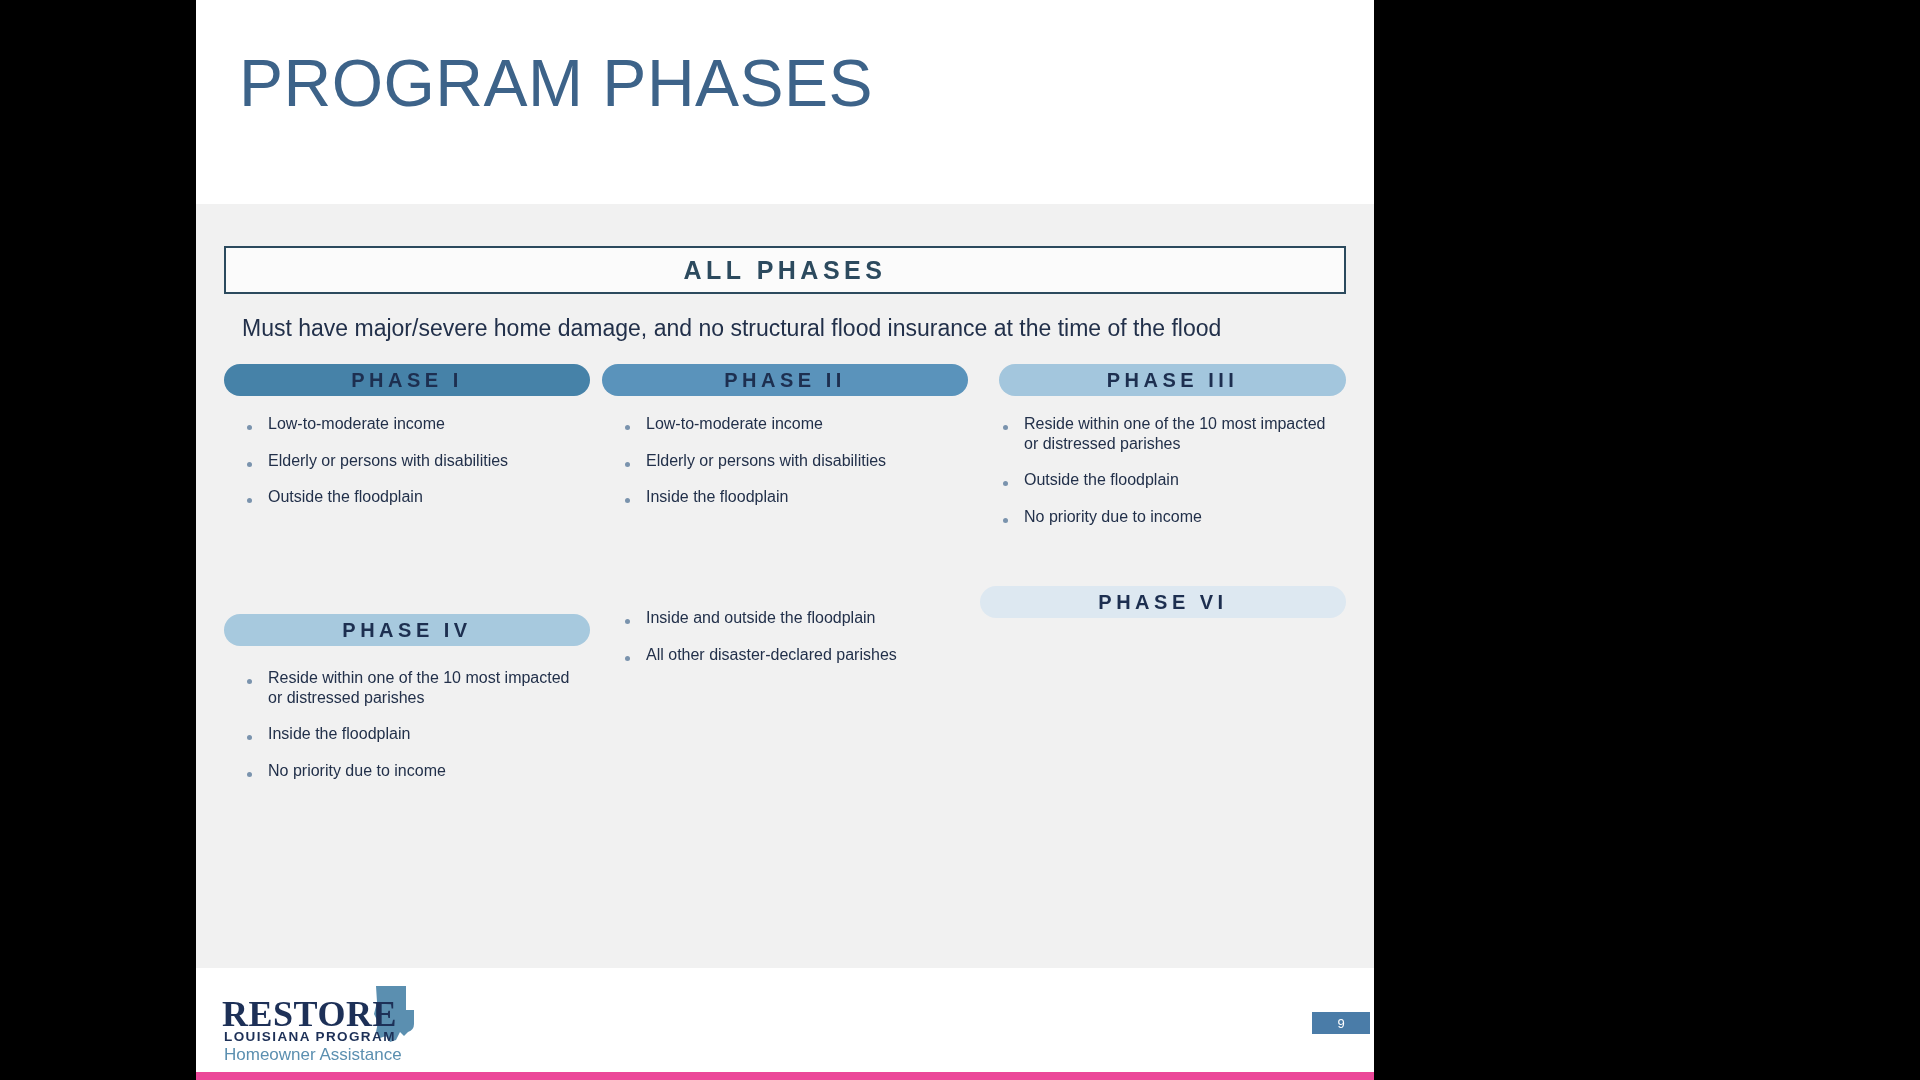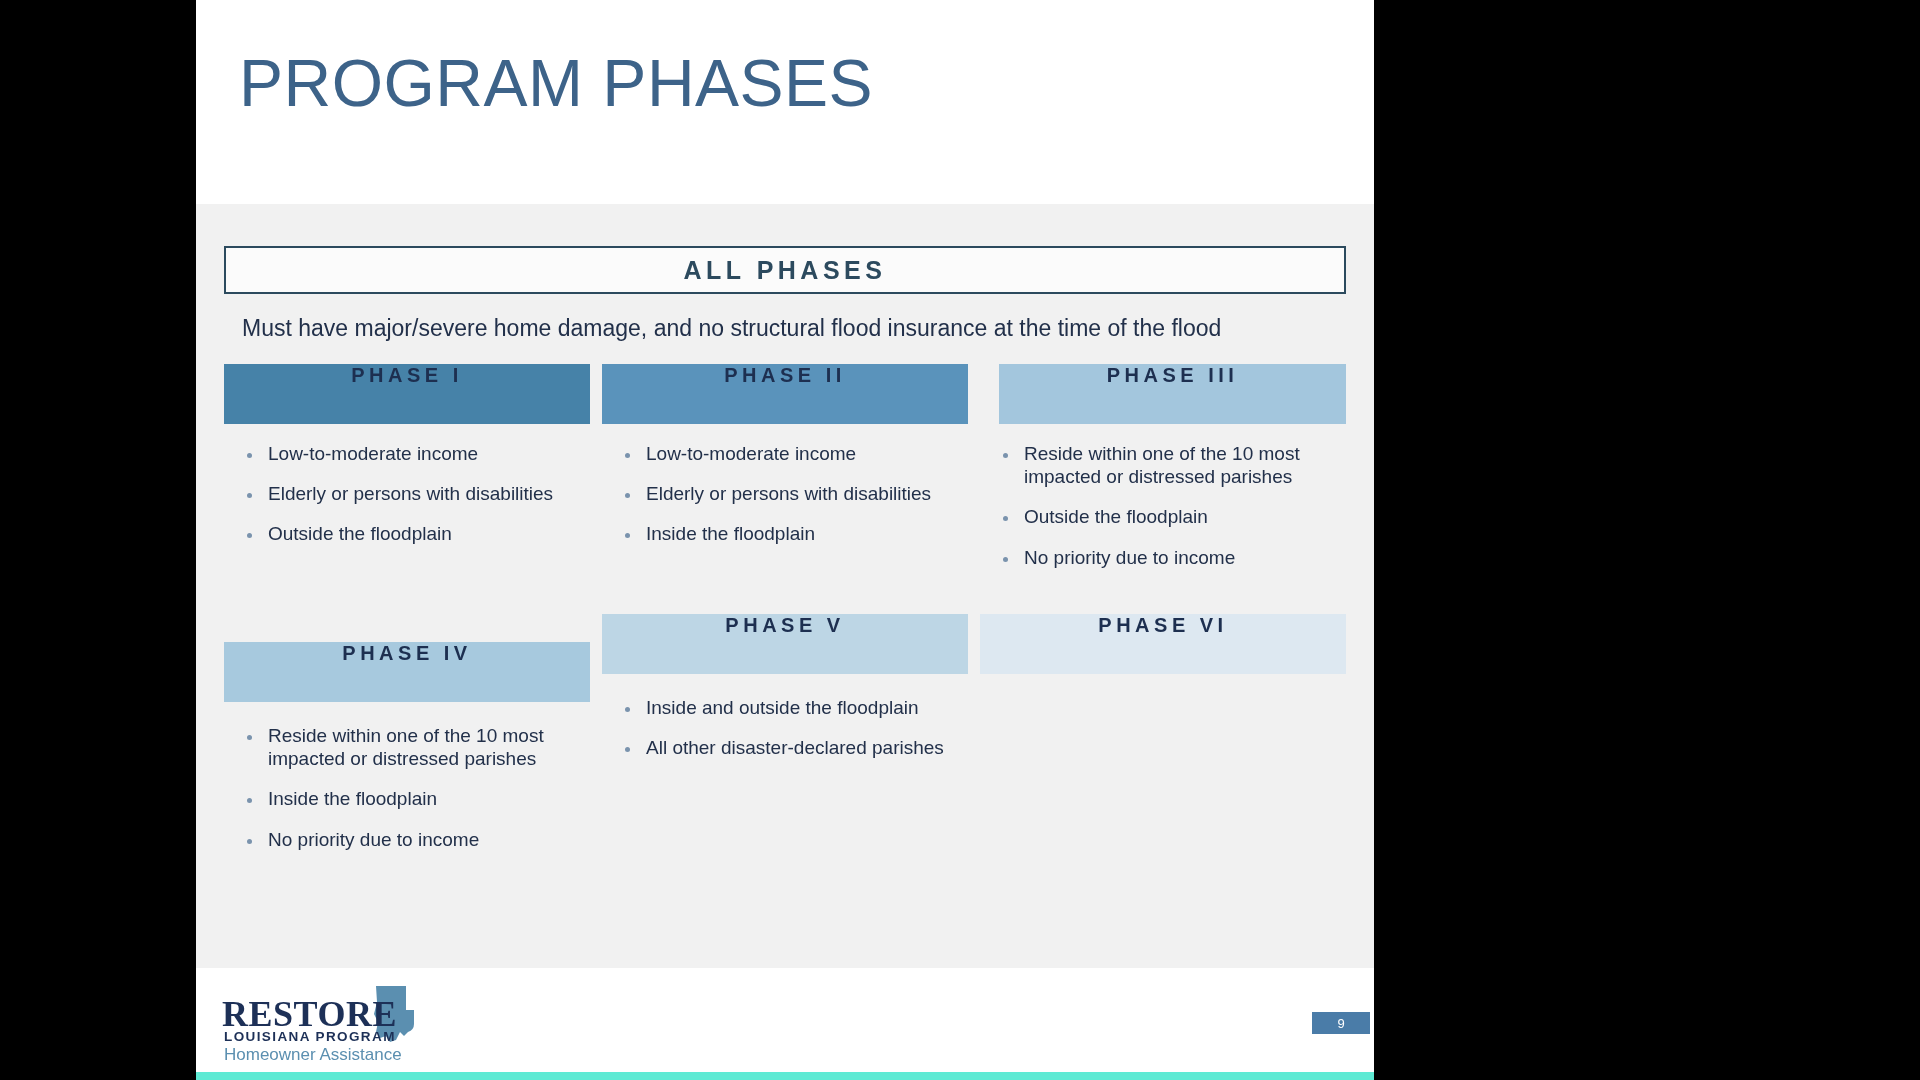--- a/index.html
+++ b/index.html
@@ -12,21 +12,21 @@
   #stage {
     position:relative;
     width:1920px; height:1080px;
     background:#000;
   }
   
   #slide {
     position:absolute;
     left:196px; top:0;
     width:1178px; height:1080px;
-    background:#5eead4;
+    background:#ec4899;
   }
 
   
   .title-band {
     position:absolute;
     left:0; top:0;
     width:1178px; height:204px;
     background:#ffffff;
   }
   .slide-title {
@@ -77,42 +77,43 @@
   
   .grid {
     position:absolute;
     left:28px; top:160px;
     width:1122px;
   }
   .row { display:flex; gap:12px; }
   .col { width:366px; }
 
   .phase-head {
-    height:60px;
+    height:32px;
     display:flex;
-    align-items:flex-start;
+    align-items:center;
     justify-content:center;
+    border-radius:18px;
   }
   .phase-head-label {
     font-size:20px;
     font-weight:bold;
     letter-spacing:4.5px;
     color:#1d2f50;
   }
 
   .phase-body {
     padding:18px 4px 10px 4px;
     min-height:190px;
   }
   .bullet-list { list-style:none; }
   .bullet-item {
     position:relative;
     padding-left:40px;
     margin-bottom:17px;
-    font-size:19px;
+    font-size:16px;
     line-height:1.22;
     color:#22304a;
   }
   .bullet-item:last-child { margin-bottom:0; }
   .bullet-item::before {
     content:"";
     position:absolute;
     left:19px; top:11px;
     width:5px; height:5px;
     background:#7a93ad;
@@ -256,23 +257,20 @@
             <div class="phase-body">
               <ul class="bullet-list">
                 <li class="bullet-item">Reside within one of the 10 most impacted or distressed parishes</li>
                 <li class="bullet-item">Inside the floodplain</li>
                 <li class="bullet-item">No priority due to income</li>
               </ul>
             </div>
           </div>
 
           <div class="col">
-            <div class="phase-head" style="background:#bdd6e5;">
-              <span class="phase-head-label">PHASE V</span>
-            </div>
             <div class="phase-body">
               <ul class="bullet-list">
                 <li class="bullet-item">Inside and outside the floodplain</li>
                 <li class="bullet-item">All other disaster-declared parishes</li>
               </ul>
             </div>
           </div>
 
           <div class="col">
             <div class="phase-head" style="background:#dde8f1;">

